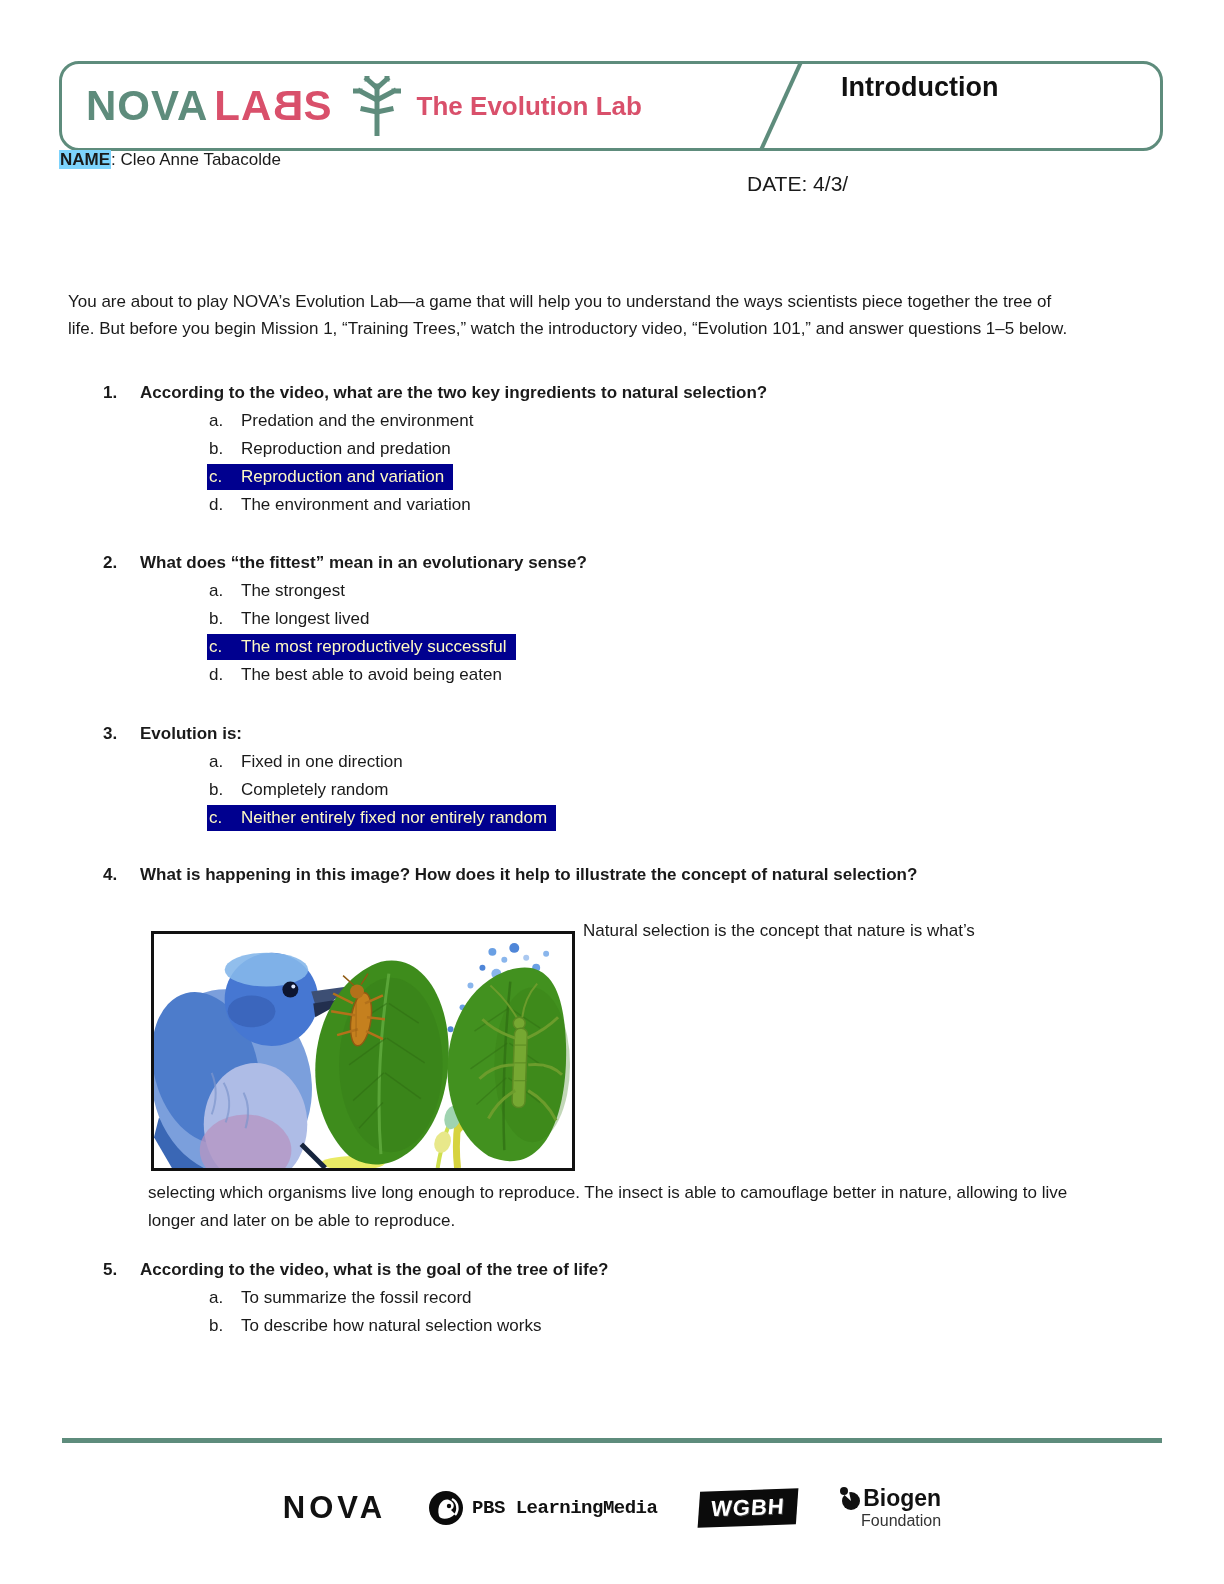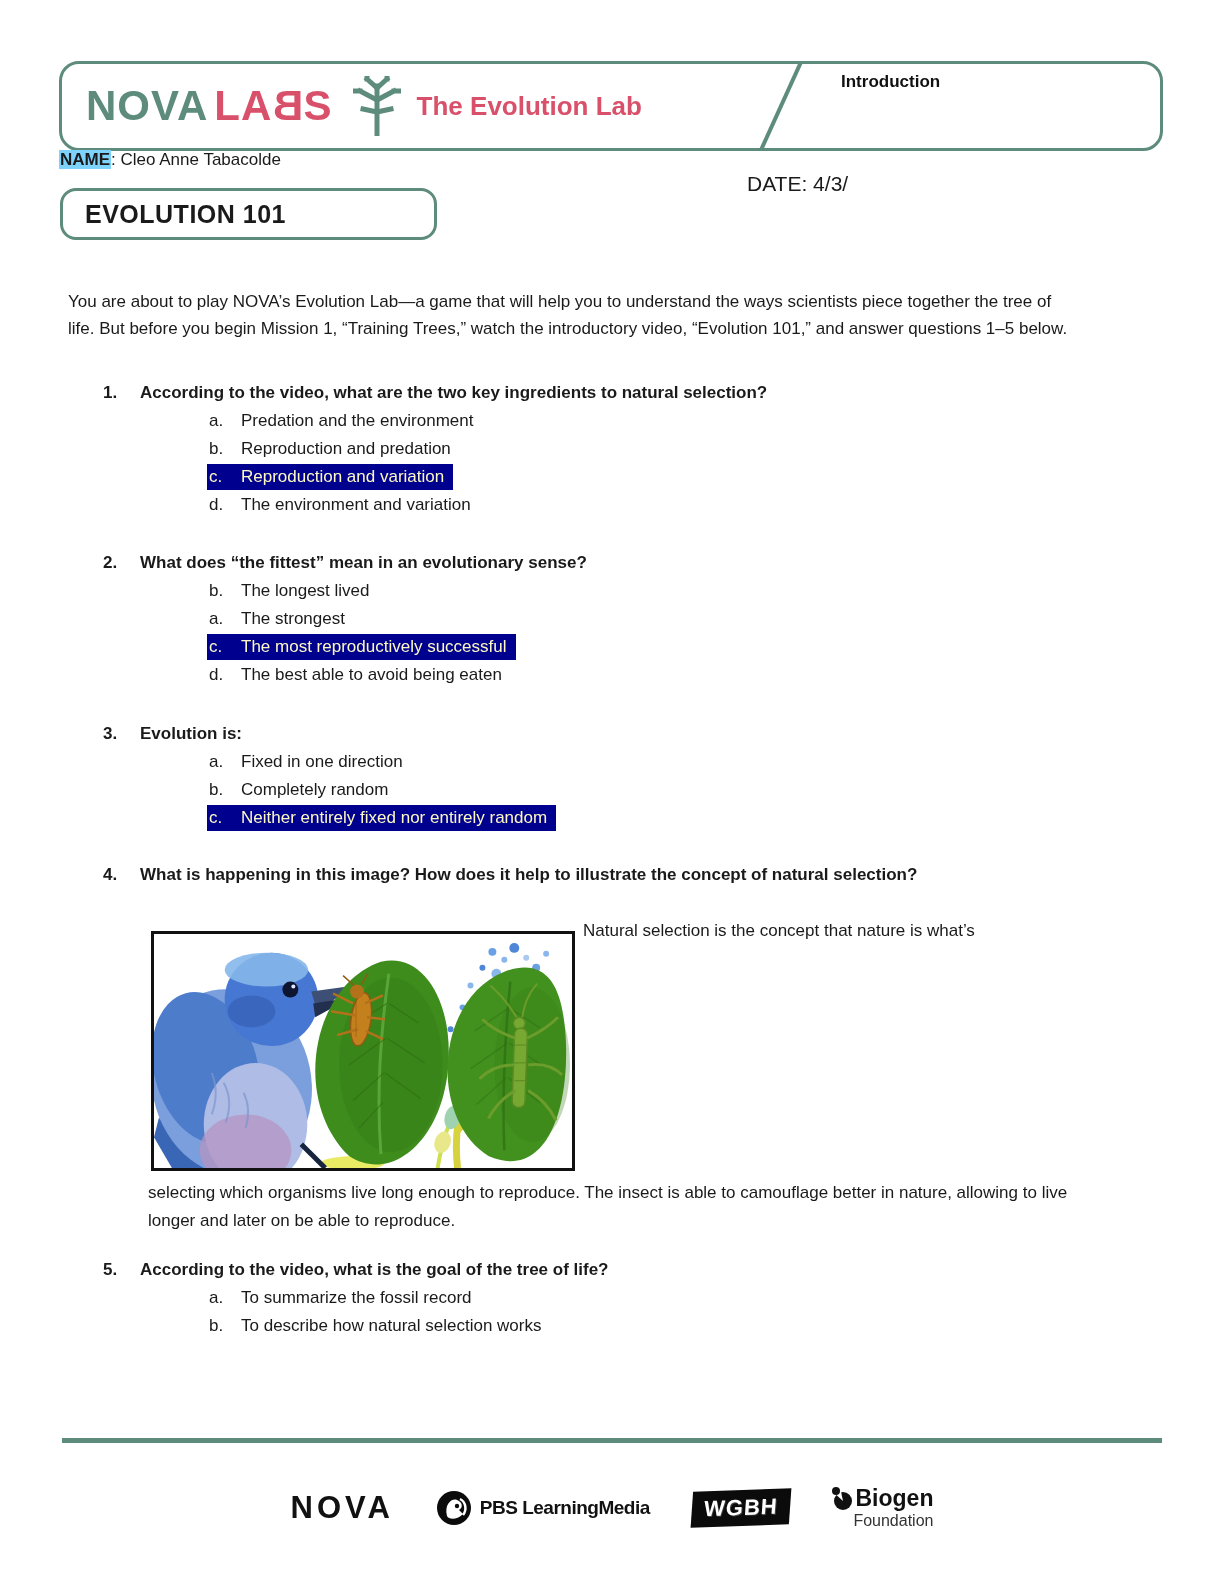--- a/index.html
+++ b/index.html
@@ -12,21 +12,21 @@
     position:absolute;left:59px;top:61px;width:1098px;height:84px;
     border:3px solid #5e8c7c;border-radius:20px;background:#fff;
   }
   .brand{position:absolute;left:24px;top:0;height:84px;display:flex;align-items:center;}
   .brand-nova{font-size:42px;font-weight:800;color:#5e8c7c;letter-spacing:1px;}
   .brand-labs{font-size:42px;font-weight:800;color:#d9506b;letter-spacing:1px;margin-left:6px;}
   .mirror-b{display:inline-block;transform:scaleX(-1);}
   .tree-icon{margin:0 16px 0 20px;}
   .brand-sub{font-size:26px;font-weight:700;color:#d9506b;}
   .slash-svg{position:absolute;left:0;top:0;pointer-events:none;}
-  .page-label{position:absolute;left:779px;top:8px;font-size:17px;font-weight:700;color:#111;}
+  .page-label{position:absolute;left:779px;top:8px;font-size:27px;font-weight:700;color:#111;}
   
   .name-line{position:absolute;left:59px;top:150px;font-size:17px;}
   .name-label{font-weight:700;background:#7dd3fc;padding:0 1px;}
   .date-line{position:absolute;left:747px;top:172px;font-size:21px;}
   .section-box{
     position:absolute;left:60px;top:188px;width:371px;height:46px;
     border:3px solid #5e8c7c;border-radius:16px;display:flex;align-items:center;
   }
   .section-box span{font-size:25px;font-weight:700;padding-left:22px;letter-spacing:.5px;}
   
@@ -51,21 +51,21 @@
   }
   .q4-image svg{display:block;width:100%;height:100%;}
   .q4-answer-below{position:absolute;left:148px;top:1179px;width:965px;font-size:17px;line-height:28px;}
   
   .footer-rule{position:absolute;left:62px;top:1438px;width:1100px;height:5px;background:#5e8c7c;}
   .footer-logos{
     position:absolute;left:0;top:1482px;width:100%;height:52px;
     display:flex;justify-content:center;align-items:center;gap:42px;
   }
   .logo-nova{font-size:31px;font-weight:800;letter-spacing:4px;color:#111;}
-  .logo-pbs{display:flex;align-items:center;gap:8px;}
+  .logo-pbs{display:flex;align-items:center;gap:8px;font-family:Liberation Mono, monospace;}
   .logo-pbs-text{font-size:19px;font-weight:700;color:#111;letter-spacing:-0.5px;}
   .logo-wgbh{
     background:#0b0b0b;color:#fff;font-weight:800;font-size:22px;letter-spacing:1px;
     padding:5px 12px;transform:skewX(-6deg) rotate(-2deg);
     text-shadow:1px 1px 0 #444;
   }
   .logo-biogen{display:flex;align-items:flex-start;}
   .logo-biogen-txt{display:flex;flex-direction:column;align-items:flex-end;}
   .logo-biogen-name{font-size:23px;font-weight:700;color:#111;line-height:24px;}
   .logo-biogen-sub{font-size:16px;color:#333;margin-top:2px;}
@@ -95,44 +95,41 @@
       <line x1="739" y1="-2" x2="699" y2="86" stroke="#5e8c7c" stroke-width="4"></line>
     </svg>
     <div class="page-label">Introduction</div>
   </div>
 
   <div class="name-line">
     <span class="name-label">NAME</span><span>: Cleo Anne Tabacolde</span>
   </div>
   <div class="date-line">DATE: 4/3/</div>
 
-  <div class="section-box">
-    <span>EVOLUTION 101</span>
-  </div>
 
   <p class="intro">You are about to play NOVA’s Evolution Lab—a game that will help you to understand the ways scientists piece together the tree of life. But before you begin Mission 1, “Training Trees,” watch the introductory video, “Evolution 101,” and answer questions 1–5 below.</p>
 
   <div class="question q1">
     <div class="qheader">
         <span class="qnum">1.</span>
         <span>According to the video, what are the two key ingredients to natural selection?</span>
       </div>
     <div class="optrow"><span class="letter">a.</span><span>Predation and the environment</span></div>
     <div class="optrow"><span class="letter">b.</span><span>Reproduction and predation</span></div>
     <div class="optrow"><span class="hl"><span class="letter">c.</span><span>Reproduction and variation</span></span></div>
     <div class="optrow"><span class="letter">d.</span><span>The environment and variation</span></div>
   </div>
 
   <div class="question q2">
     <div class="qheader">
         <span class="qnum">2.</span>
         <span>What does “the fittest” mean in an evolutionary sense?</span>
       </div>
+    <div class="optrow"><span class="letter">a.</span><span>The strongest</span></div>
     <div class="optrow"><span class="letter">b.</span><span>The longest lived</span></div>
-    <div class="optrow"><span class="letter">a.</span><span>The strongest</span></div>
     <div class="optrow"><span class="hl"><span class="letter">c.</span><span>The most reproductively successful</span></span></div>
     <div class="optrow"><span class="letter">d.</span><span>The best able to avoid being eaten</span></div>
   </div>
 
   <div class="question q3">
     <div class="qheader">
         <span class="qnum">3.</span>
         <span>Evolution is:</span>
       </div>
     <div class="optrow"><span class="letter">a.</span><span>Fixed in one direction</span></div>

